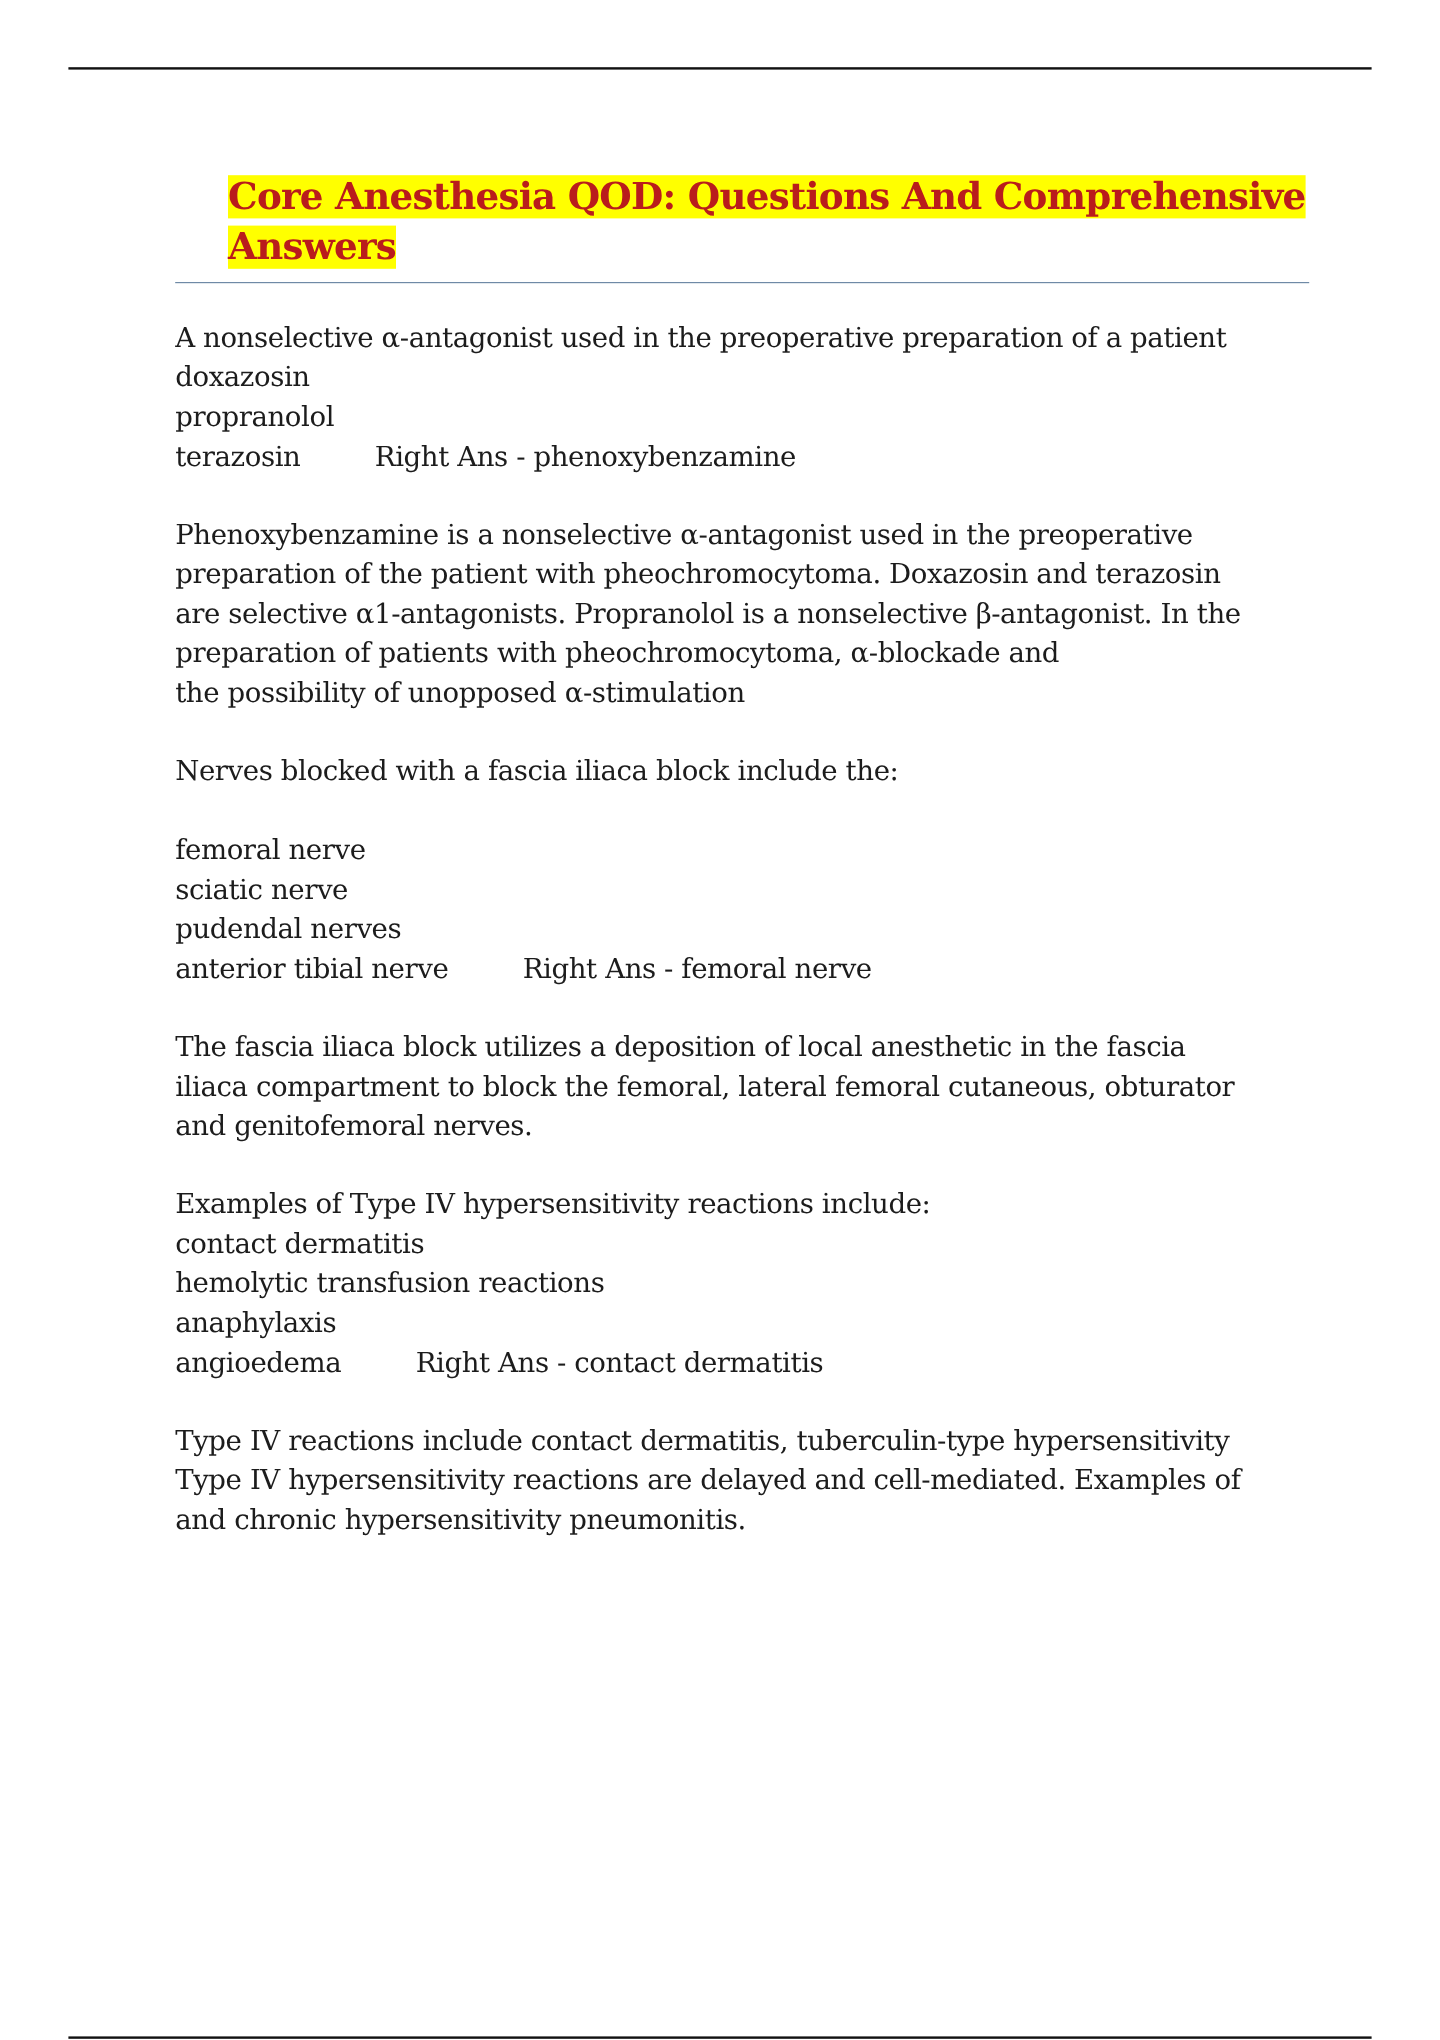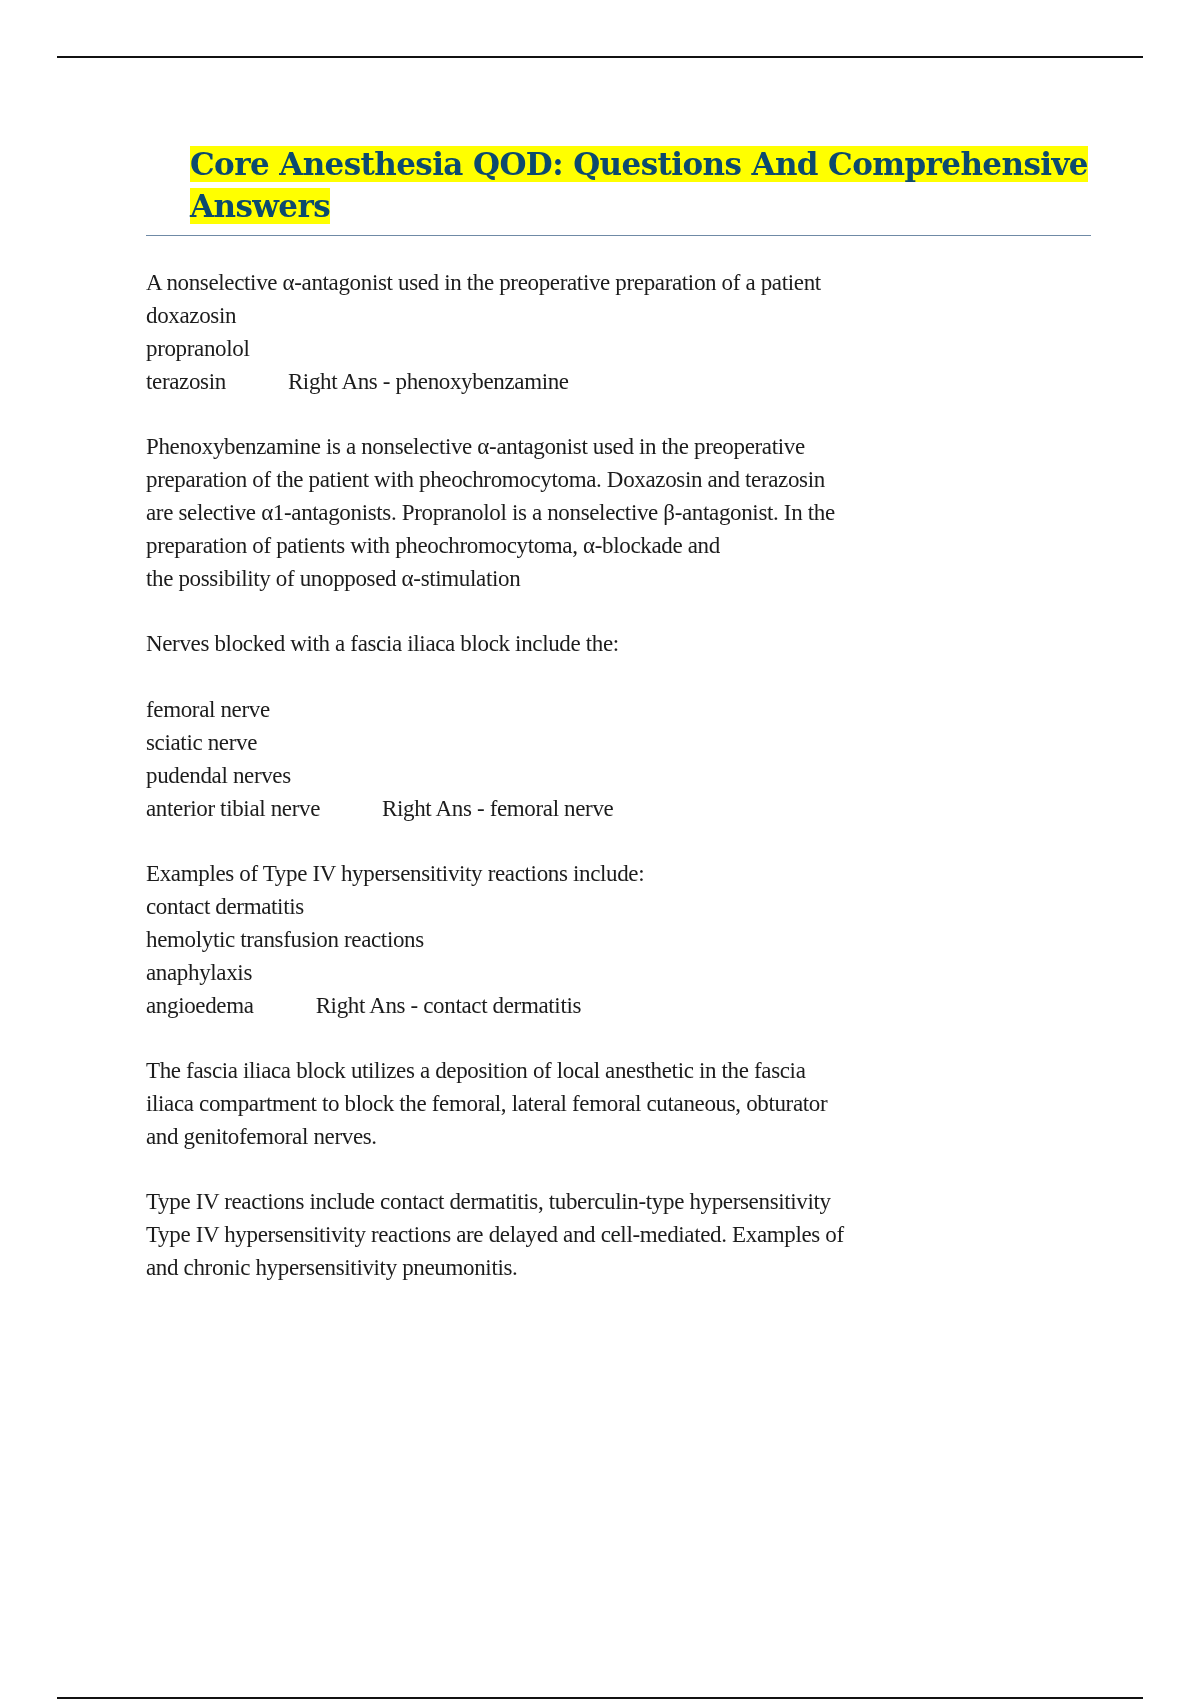--- a/index.html
+++ b/index.html
@@ -41,37 +41,36 @@
     border-bottom: 1.5px solid #6f8aa6;
     padding-bottom: 8px;
     margin-bottom: 30px;
   }
   .title {
     font-family: "DejaVu Serif", serif;
     font-weight: bold;
     font-size: 31px;
     line-height: 42px;
     margin: 0;
-    color: #0c4a6e;
+    color: #b91c1c;
     letter-spacing: -0.6px;
     padding-left: 44px;
   }
   .title span {
     background: #ffff00;
   }
   .block {
     font-size: 23px;
     line-height: 33px;
     letter-spacing: -0.35px;
     margin: 0 0 32px 0;
   }
   .line {
     display: block;
     white-space: pre-wrap;
-    font-family: Liberation Serif, serif;
   }
   .ans {
     margin-left: 62px;
   }
   .gap {
     display: block;
     height: 33px;
   }
 </style>
 </head>
@@ -103,31 +102,31 @@
   <div class="block">
     <span class="line">Nerves blocked with a fascia iliaca block include the:</span>
     <span class="gap"></span>
     <span class="line">femoral nerve</span>
     <span class="line">sciatic nerve</span>
     <span class="line">pudendal nerves</span>
     <span class="line"><span>anterior tibial nerve</span><span class="ans">Right Ans - femoral nerve</span></span>
   </div>
 
   <div class="block">
+    <span class="line">The fascia iliaca block utilizes a deposition of local anesthetic in the fascia</span>
+    <span class="line">iliaca compartment to block the femoral, lateral femoral cutaneous, obturator</span>
+    <span class="line">and genitofemoral nerves.</span>
+  </div>
+
+  <div class="block">
     <span class="line">Examples of Type IV hypersensitivity reactions include:</span>
     <span class="line">contact dermatitis</span>
     <span class="line">hemolytic transfusion reactions</span>
     <span class="line">anaphylaxis</span>
     <span class="line"><span>angioedema</span><span class="ans">Right Ans - contact dermatitis</span></span>
-  </div>
-
-  <div class="block">
-    <span class="line">The fascia iliaca block utilizes a deposition of local anesthetic in the fascia</span>
-    <span class="line">iliaca compartment to block the femoral, lateral femoral cutaneous, obturator</span>
-    <span class="line">and genitofemoral nerves.</span>
   </div>
 
   <div class="block">
     <span class="line">Type IV reactions include contact dermatitis, tuberculin-type hypersensitivity</span>
     <span class="line">Type IV hypersensitivity reactions are delayed and cell-mediated. Examples of</span>
     <span class="line">and chronic hypersensitivity pneumonitis.</span>
   </div>
 
 </div>
 

